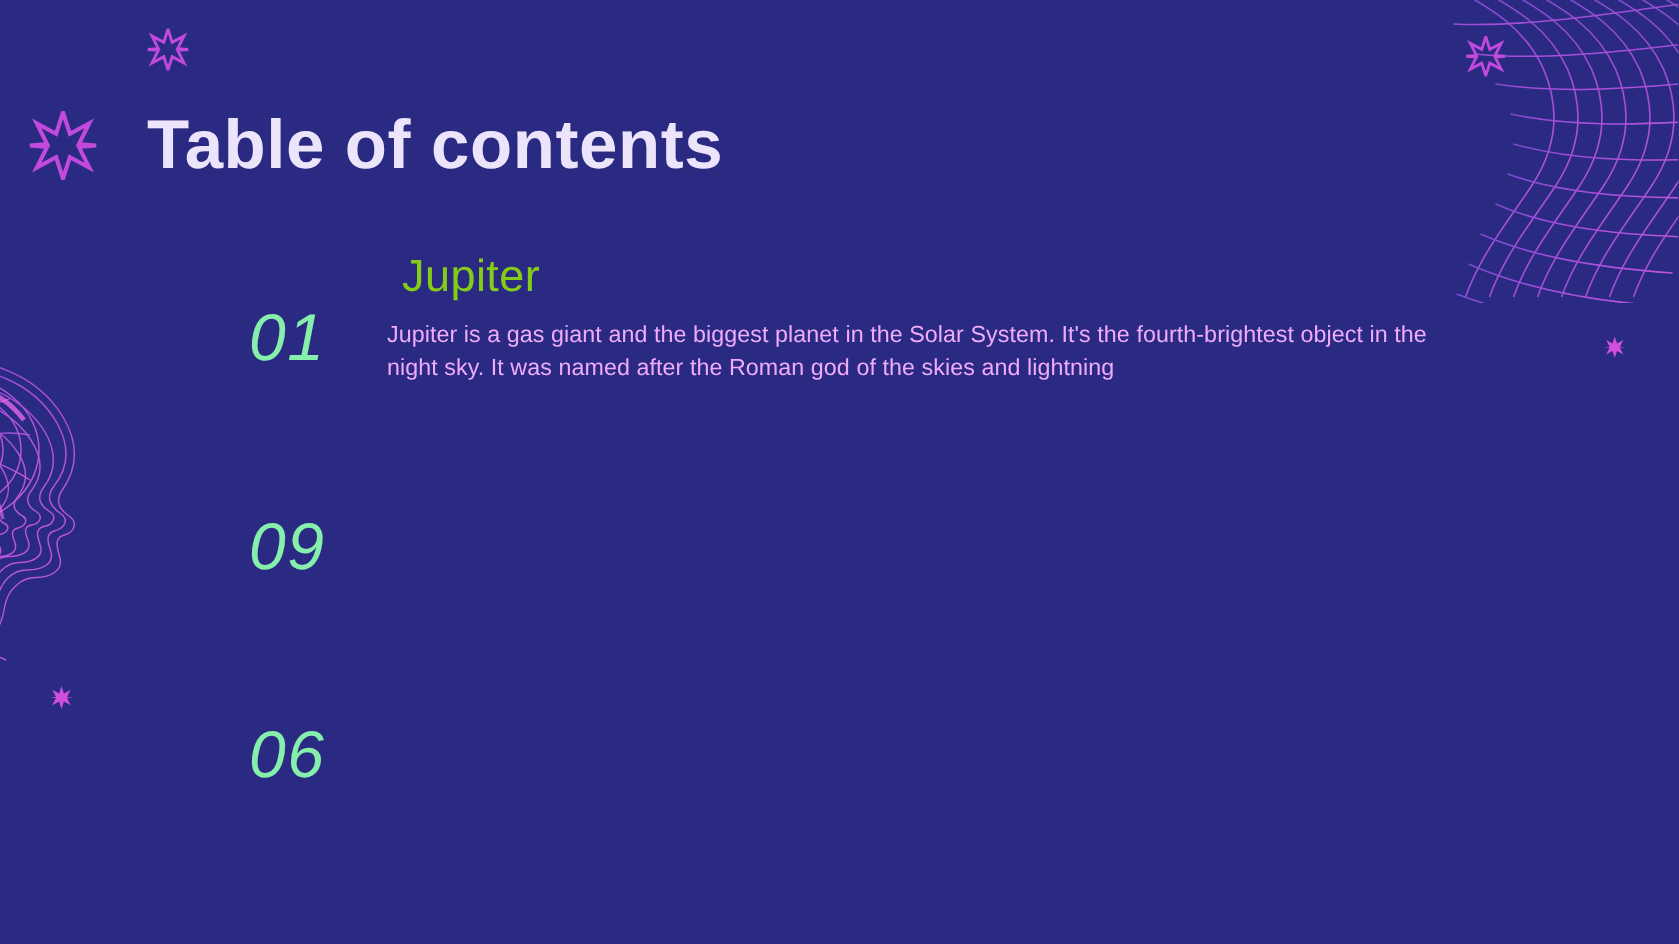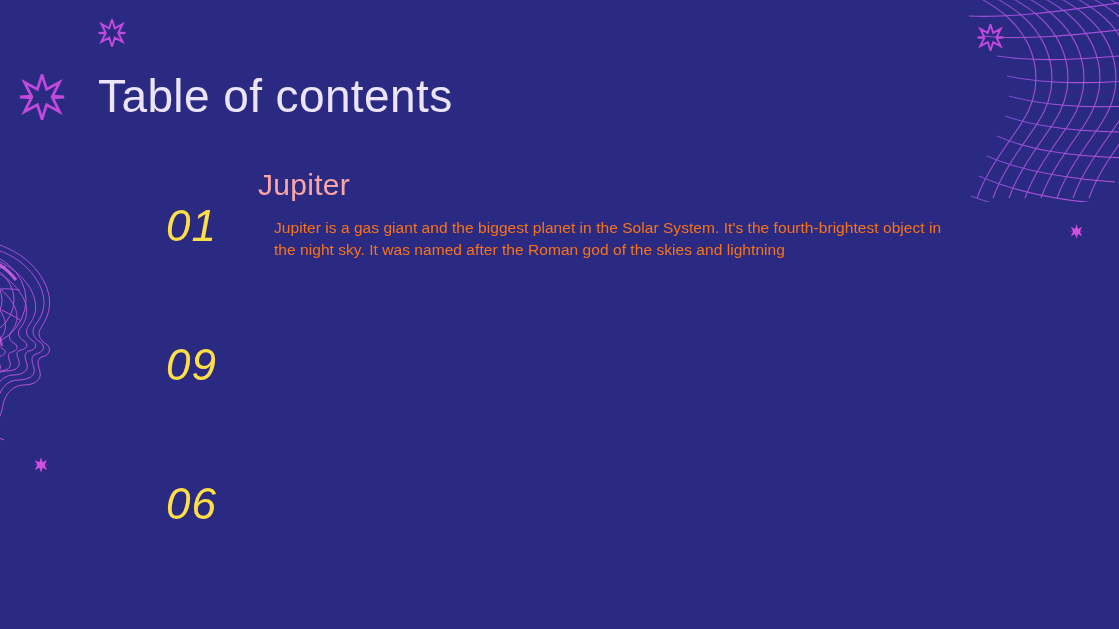--- a/index.html
+++ b/index.html
@@ -35,21 +35,21 @@
   .star { position: absolute; }
 
   
   #page-title {
     position: absolute;
     left: 98px;
     top: 69px;
     font-size: 46px;
     letter-spacing: 0.4px;
     color: #ece4fb;
-    font-weight: 400;
+    font-weight: 700;
     font-stretch: normal;
     white-space: nowrap;
   }
 
   
   #toc-list {
     position: absolute;
     left: 0;
     top: 168px;
     width: 1119px;
@@ -60,42 +60,42 @@
   }
   .toc-number {
     position: absolute;
     left: 166px;
     top: 36px;
     width: 80px;
     font-size: 44px;
     font-style: italic;
     font-weight: 400;
     letter-spacing: 1px;
-    color: #fde047;
+    color: #86efac;
     line-height: 1;
   }
   .toc-body {
     position: absolute;
     left: 258px;
     top: 0;
     width: 716px;
   }
   .toc-heading {
     font-size: 30px;
-    color: #fca5a5;
+    color: #84cc16;
     font-weight: 400;
     line-height: 1.1;
-    margin: 0 0 12px 0;
+    margin: 0 0 12px 10px;
     letter-spacing: 0.3px;
   }
   .toc-desc {
     font-size: 15.5px;
     line-height: 1.42;
-    color: #f97316;
-    margin: 16px;
+    color: #f0abfc;
+    margin: 0;
     letter-spacing: 0.05px;
   }
 </style>
 </head>
 <body>
 
 <div id="slide">
 
   <div class="deco" id="mesh-topright">
     <svg width="200" height="210" viewBox="0 0 200 210">

